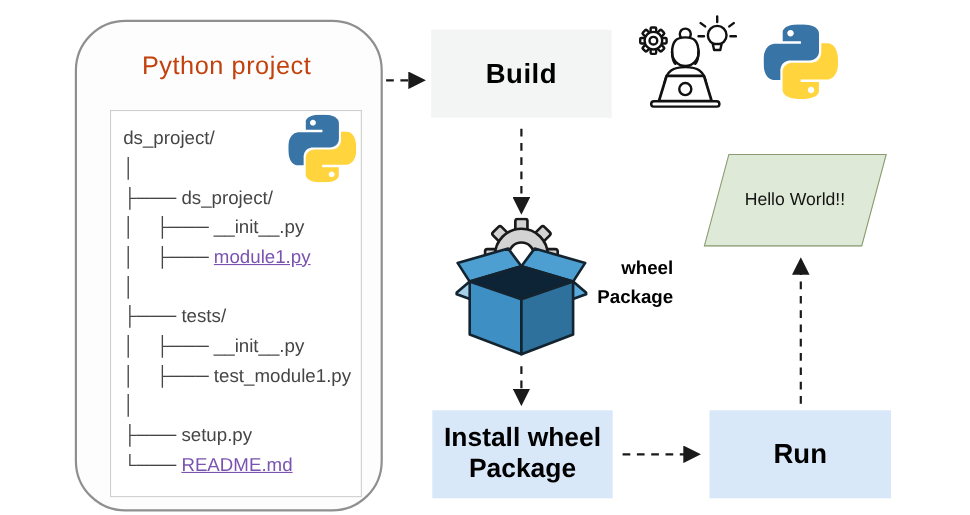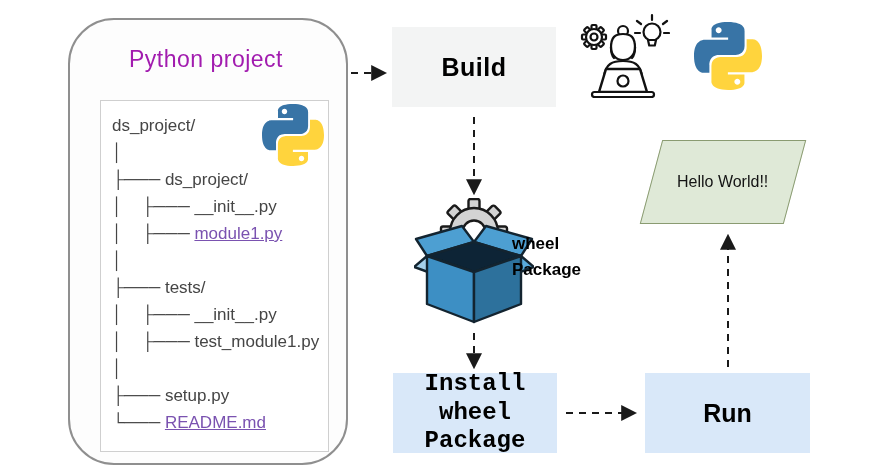--- a/index.html
+++ b/index.html
@@ -9,45 +9,45 @@
   }
   .abs{position:absolute;}
 
   
   .project-box{
     left:68px;top:18px;width:276px;height:443px;
     border:2px solid #8f8f8f;border-radius:46px;background:#fdfdfd;
   }
   .project-title{
     left:68px;top:46px;width:276px;text-align:center;
-    font-size:23px;color:#a21caf;letter-spacing:.5px;
+    font-size:23px;color:#c2410c;letter-spacing:.5px;
   }
   .tree-box{
     left:100px;top:100px;width:229px;height:352px;
     background:#ffffff;border:1px solid #cfcfcf;box-sizing:border-box;
   }
   .tree{
     left:112px;top:112px;
     font-size:17px;line-height:27px;color:#454545;white-space:pre;
   }
   .tree-line span{white-space:pre;}
   .tree-link{color:var(--link-purple,#7a52b0);text-decoration:underline;cursor:pointer;}
 
   
   .node{
     display:flex;align-items:center;justify-content:center;text-align:center;
     font-weight:bold;box-sizing:border-box;
   }
   .build-box{left:392px;top:27px;width:164px;height:80px;background:var(--process-box-bg,#f3f4f4);
     font-size:25px;color:#000000;letter-spacing:.5px;}
   .install-box{left:393px;top:373px;width:164px;height:80px;background:var(--action-box-bg,#d9e8f9);
-    font-size:24px;color:#000;line-height:1.2;padding:0 8px;font-family:Liberation Mono, monospace;}
+    font-size:24px;color:#000;line-height:1.2;padding:0 8px;}
   .run-box{left:645px;top:373px;width:165px;height:80px;background:var(--action-box-bg,#d9e8f9);
     font-size:25px;color:#000;text-align:right;}
-  .wheel-label{left:512px;top:231px;width:100px;text-align:left;
+  .wheel-label{left:512px;top:231px;width:100px;text-align:right;
     font-weight:bold;font-size:17px;line-height:26px;color:#000;}
 
   
   .output-wrap{left:651px;top:140px;width:144px;height:84px;}
   .output-shape{
     width:100%;height:100%;transform:skewX(-15deg);
     background:var(--output-bg,#dfe9d7);border:1.5px solid var(--output-border,#8a9b71);
     box-sizing:border-box;display:flex;align-items:center;justify-content:center;
   }
   .output-text{transform:skewX(15deg);font-size:16px;color:#141414;}

